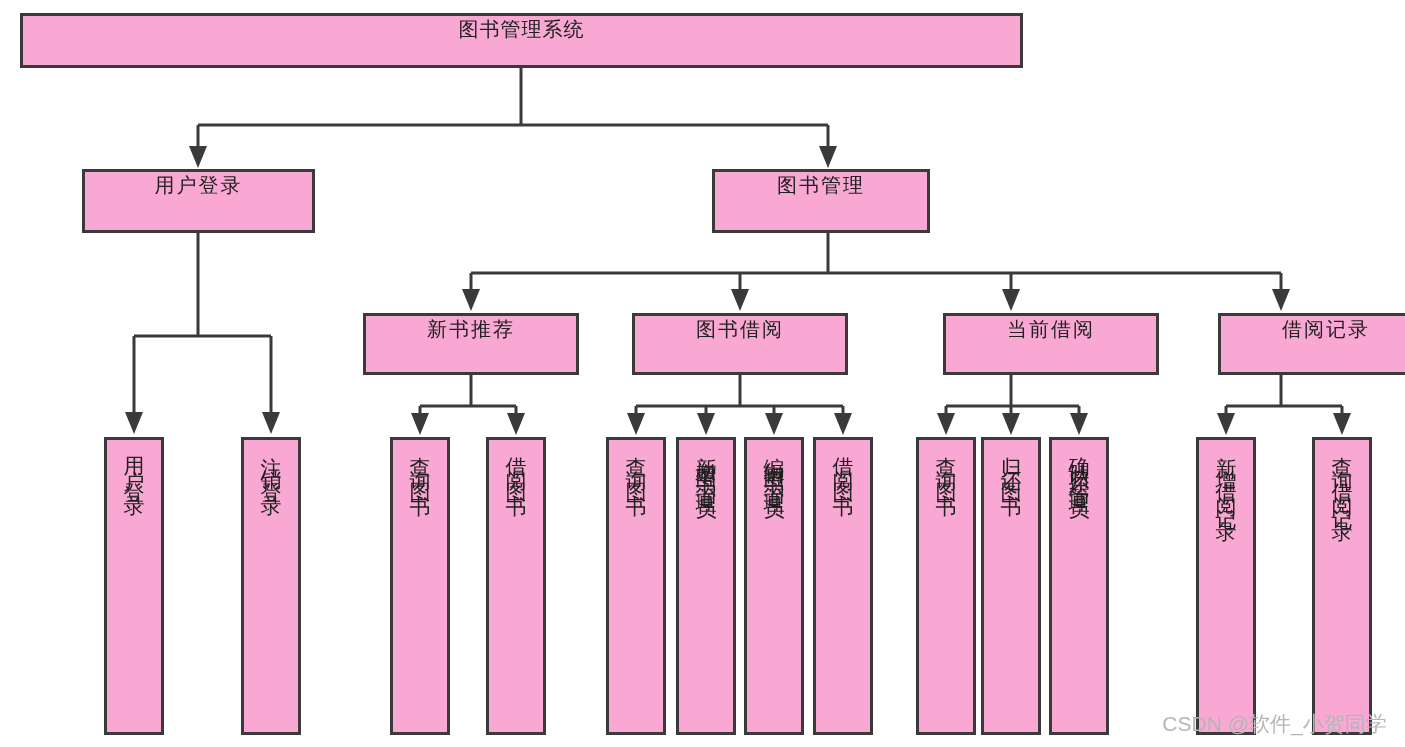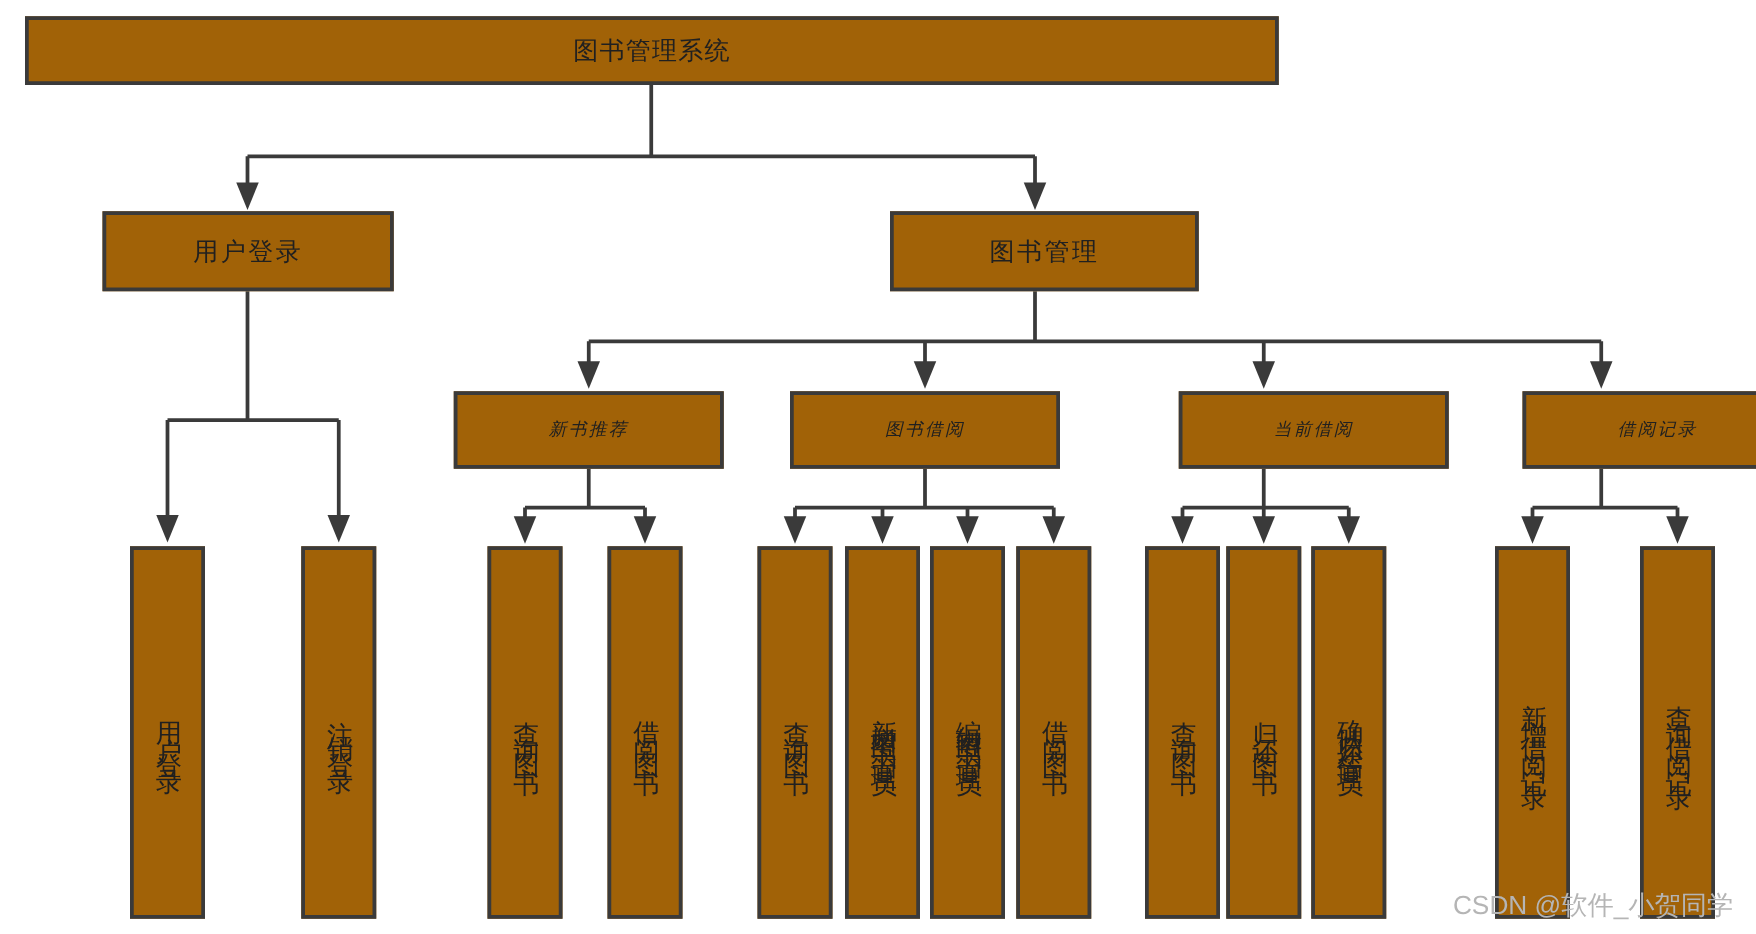--- a/index.html
+++ b/index.html
@@ -30,31 +30,30 @@
     fill:none;
   }
   .connectors polygon{
     fill:var(--line);
     stroke:none;
   }
   .node{
     position:absolute;
     box-sizing:border-box;
     border:3px solid var(--box-border);
-    background:#a16207;
+    background:#f9a8d4;
     display:flex;
-    align-items:center;
     justify-content:center;
     color:var(--text);
     z-index:2;
   }
   .node span{white-space:nowrap;}
   .root-node{font-size:20px;letter-spacing:1px;}
   .branch-node{font-size:20px;letter-spacing:2px;}
-  .category-node{font-size:14px;letter-spacing:2px;font-style:italic;}
+  .category-node{font-size:20px;letter-spacing:2px;}
   .leaf-node{
     font-size:21px;
   }
   .leaf-node span{
     writing-mode:vertical-rl;
     text-orientation:mixed;
     letter-spacing:13px;
     white-space:nowrap;
   }
   .leaf-node.tight span{
@@ -127,21 +126,21 @@
     </g>
   </svg>
 
   <div class="node root-node" style="left:20px;top:13px;width:1003px;height:55px;">
     <span>图书管理系统</span>
   </div>
 
   <div class="node branch-node" style="left:82px;top:169px;width:233px;height:64px;">
     <span>用户登录</span>
   </div>
-  <div class="node branch-node" style="left:712px;top:169px;width:247px;height:64px;">
+  <div class="node branch-node" style="left:712px;top:169px;width:218px;height:64px;">
     <span>图书管理</span>
   </div>
 
   <div class="node category-node" style="left:363px;top:313px;width:216px;height:62px;">
     <span>新书推荐</span>
   </div>
   <div class="node category-node" style="left:632px;top:313px;width:216px;height:62px;">
     <span>图书借阅</span>
   </div>
   <div class="node category-node" style="left:903px;top:313px;width:216px;height:62px;margin-left:40px;">

